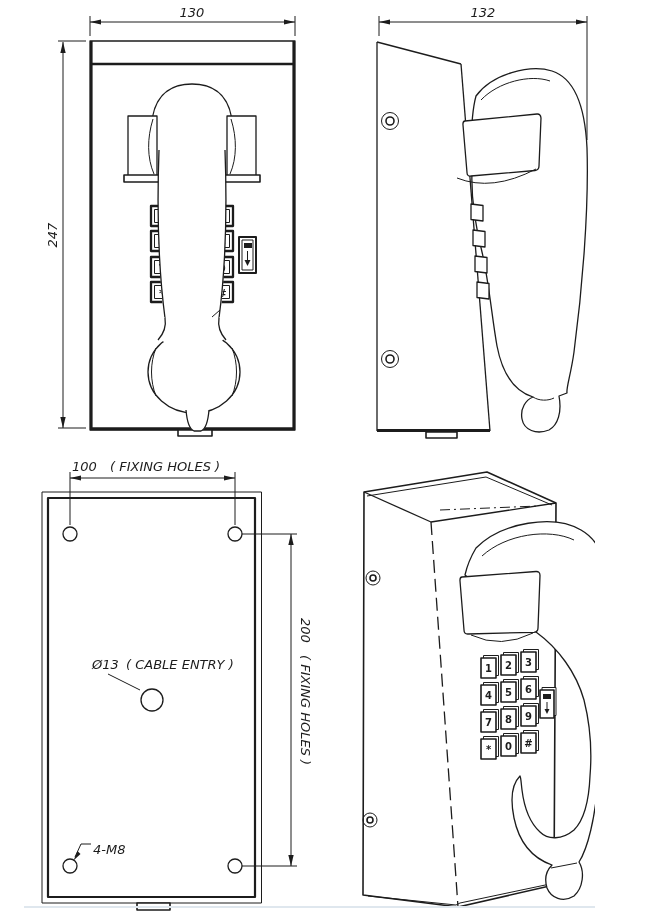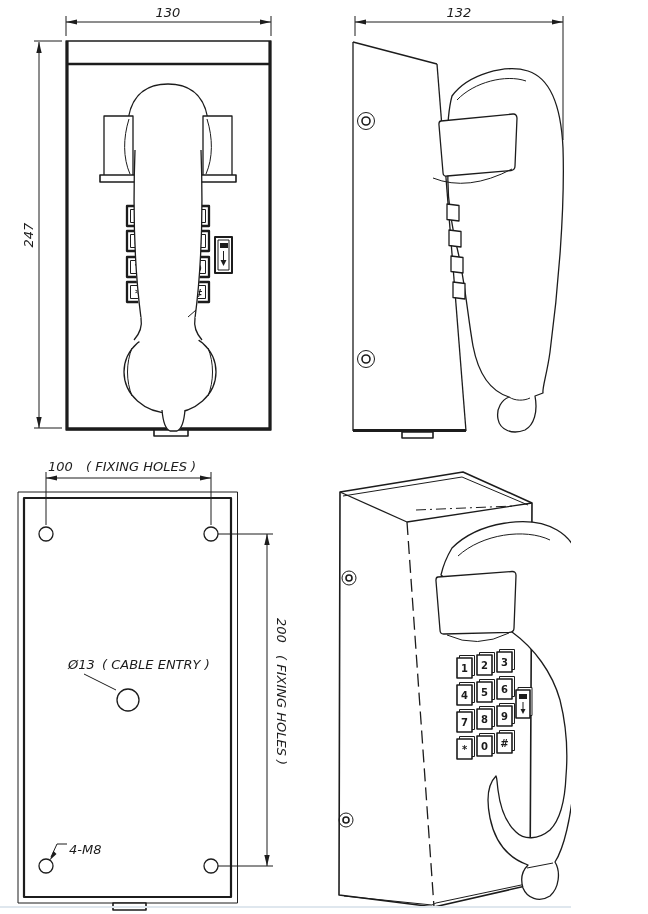--- a/index.html
+++ b/index.html
@@ -1,21 +1,21 @@
 <!DOCTYPE html>
 <html style="--line: #1c1c1c; --background: #ffffff; --page-edge: #dfe7ee;"><head>
 <meta charset="utf-8">
 <style>
   :root{
     --line:#1c1c1c;
     --background:#ffffff;
     --page-edge:#dfe7ee;
   }
   html,body{margin:0;padding:0;background:var(--background);}
-  .canvas{position:relative;width:571px;height:914px;background:var(--background);overflow:hidden;}
+  .canvas{position:relative;width:571px;height:914px;background:var(--background);overflow:hidden;padding-left:24px;}
   svg{display:block;}
   .ln{stroke:var(--line);fill:none;stroke-width:1.3;stroke-linejoin:round;stroke-linecap:butt;}
   .thn{stroke-width:1;}
   .md{stroke-width:1.6;}
   .thk{stroke-width:2.6;}
   .xthk{stroke-width:3;}
   .fw{fill:#ffffff;}
   .ar{fill:var(--line);stroke:none;}
   .txt{font:italic 13px "DejaVu Sans", sans-serif;fill:var(--line);}
   .txtm{text-anchor:middle;}

